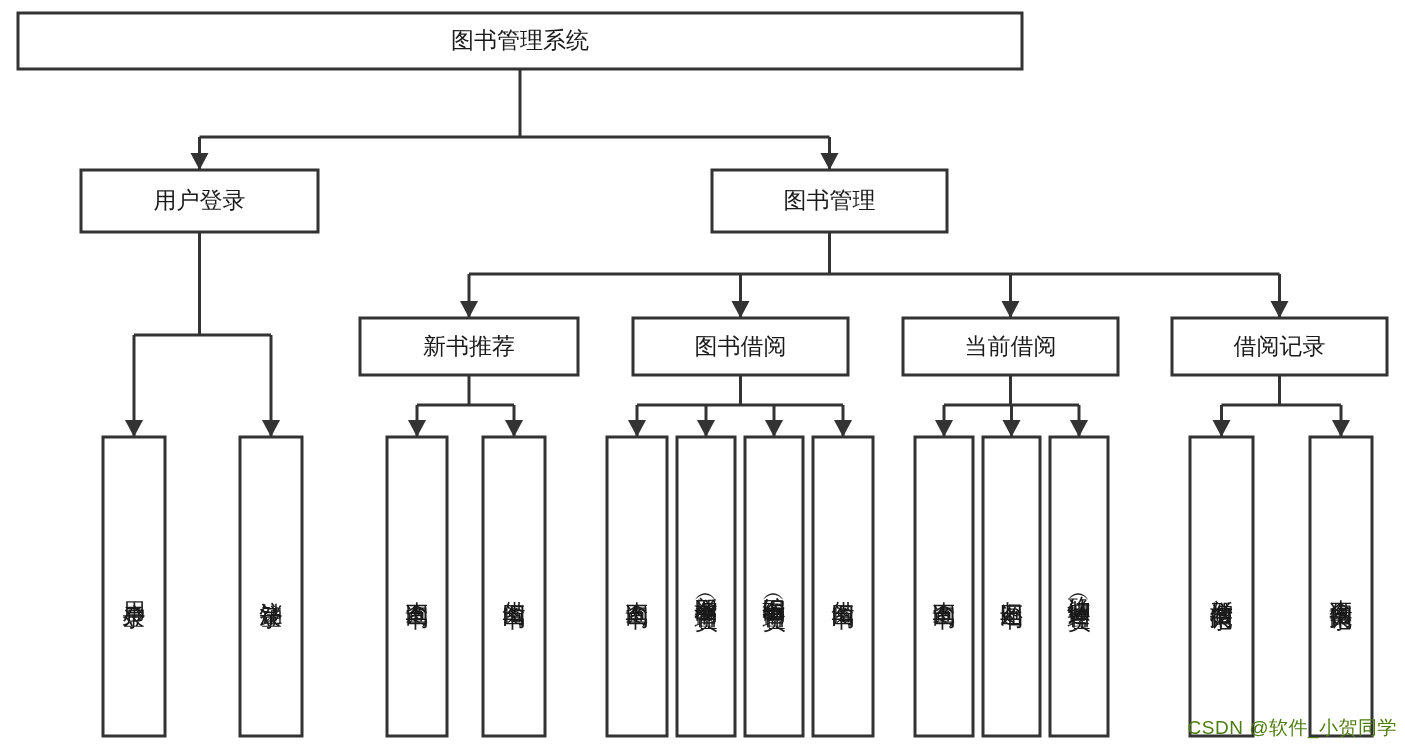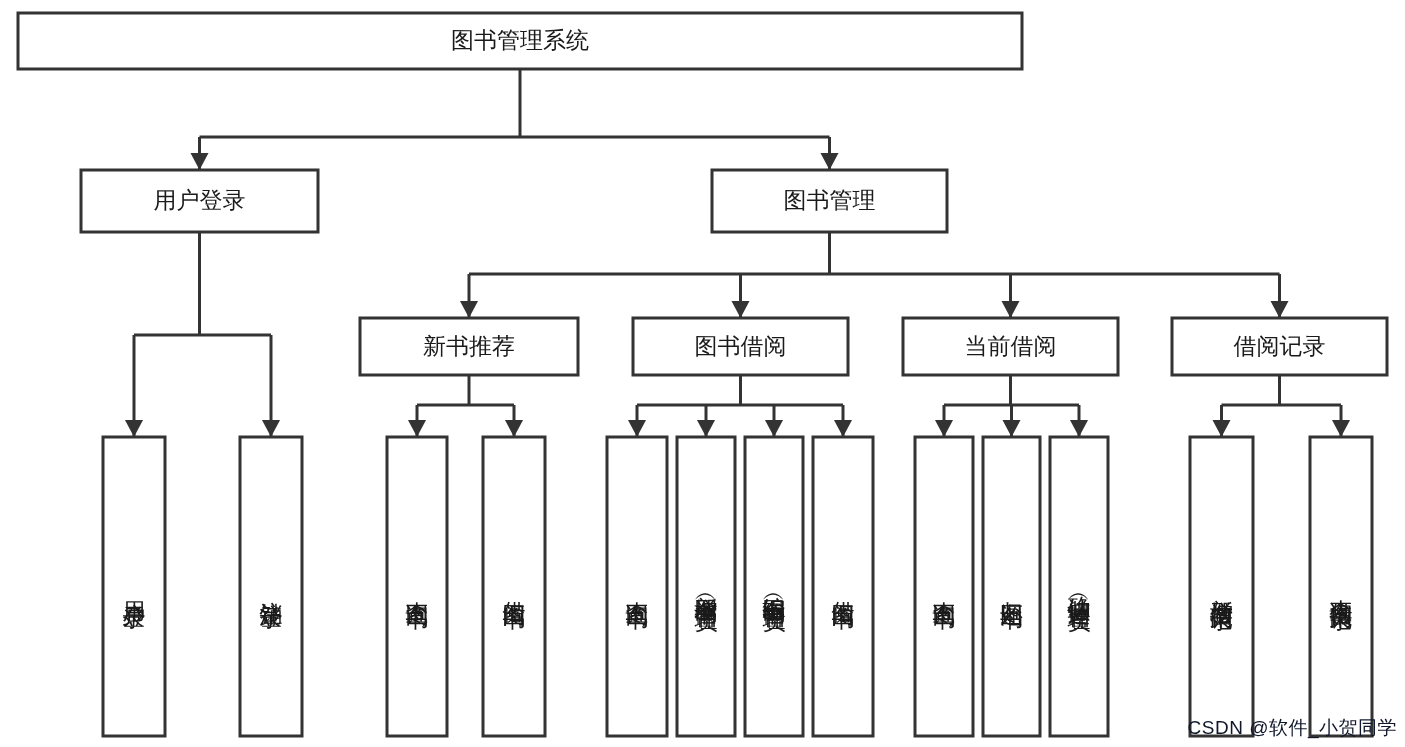--- a/index.html
+++ b/index.html
@@ -63,21 +63,21 @@
     justify-content: center;
     white-space: nowrap;
     pointer-events: none;
   }
   .watermark {
     position: absolute;
     right: 8px;
     bottom: 6px;
     font-family: "Liberation Sans", "DejaVu Sans", sans-serif;
     font-size: 19px;
-    color: #0f172a;
+    color: #4d7c0f;
     letter-spacing: 0.5px;
     white-space: nowrap;
   }
 </style>
 </head>
 <body>
 
 <div id="diagram-root">
 
   <svg id="flow" viewBox="0 0 1405 747">

